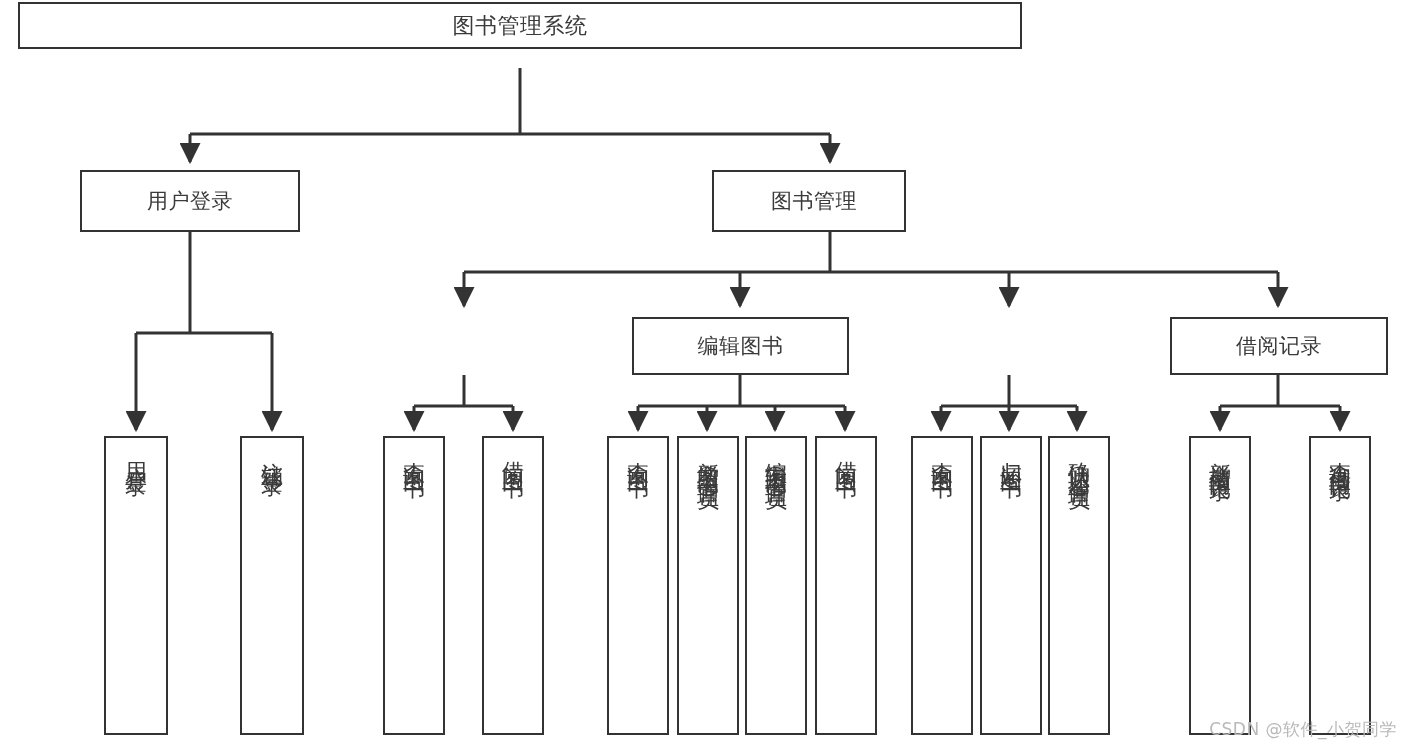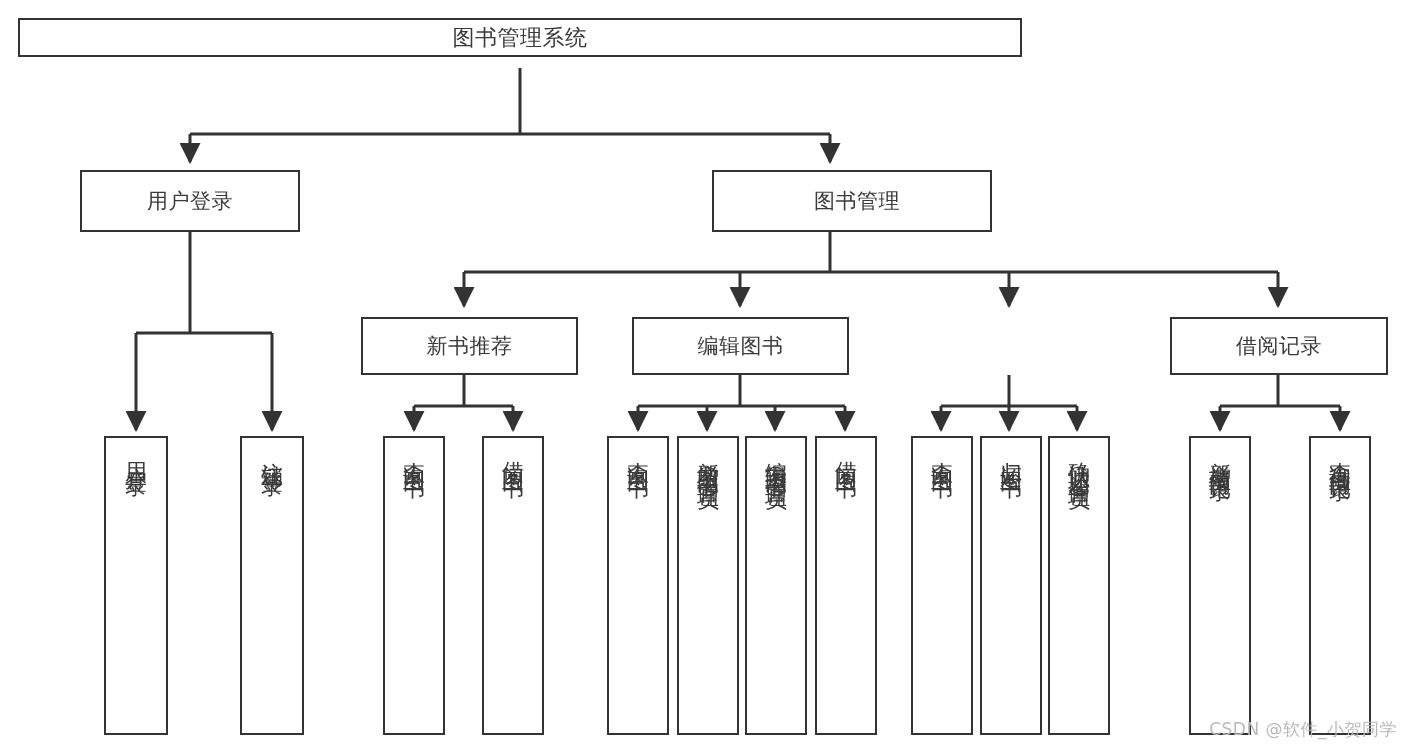--- a/index.html
+++ b/index.html
@@ -117,26 +117,25 @@
       <path d="M 1009 406 L 1009 430" marker-end="url(#arrow)"></path>
       <path d="M 1077 406 L 1077 430" marker-end="url(#arrow)"></path>
 
       <path d="M 1278 375 L 1278 406"></path>
       <path d="M 1220 406 L 1340 406"></path>
       <path d="M 1220 406 L 1220 430" marker-end="url(#arrow)"></path>
       <path d="M 1340 406 L 1340 430" marker-end="url(#arrow)"></path>
     </g>
   </svg>
 
-  <div class="node h root" style="left:18px; top:18px; width:1004px; height:39px;">图书管理系统</div>
+  <div class="node h root" style="left:18px; top:2px; width:1004px; height:47px;">图书管理系统</div>
 
   <div class="node h" style="left:80px; top:170px; width:220px; height:62px;">用户登录</div>
-  <div class="node h" style="left:712px; top:170px; width:280px; height:62px;padding-left:10px;">图书管理</div>
+  <div class="node h" style="left:712px; top:170px; width:194px; height:62px;padding-left:10px;">图书管理</div>
 
-  <div class="node h" style="left:361px; top:317px; width:217px; height:58px;">新书推荐</div>
   <div class="node h" style="left:632px; top:317px; width:217px; height:58px;">编辑图书</div>
   <div class="node h" style="left:1170px; top:317px; width:218px; height:58px;">借阅记录</div>
 
   <div class="node v" style="left:104px; top:436px; width:64px; height:299px;">
     <span class="vtext">用户登录</span>
   </div>
   <div class="node v" style="left:240px; top:436px; width:64px; height:299px;">
     <span class="vtext">注销登录</span>
   </div>
 

